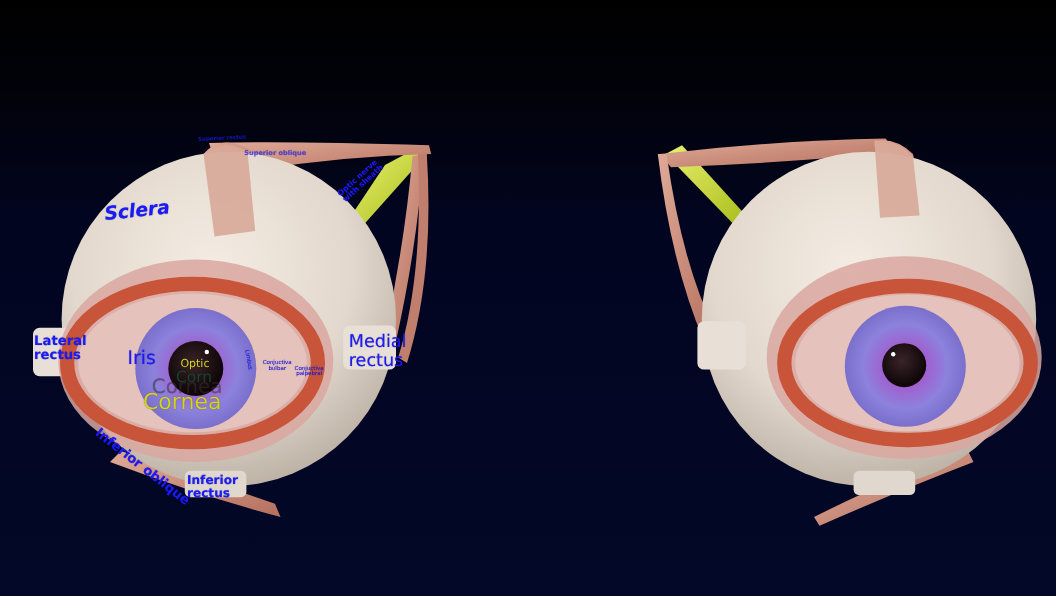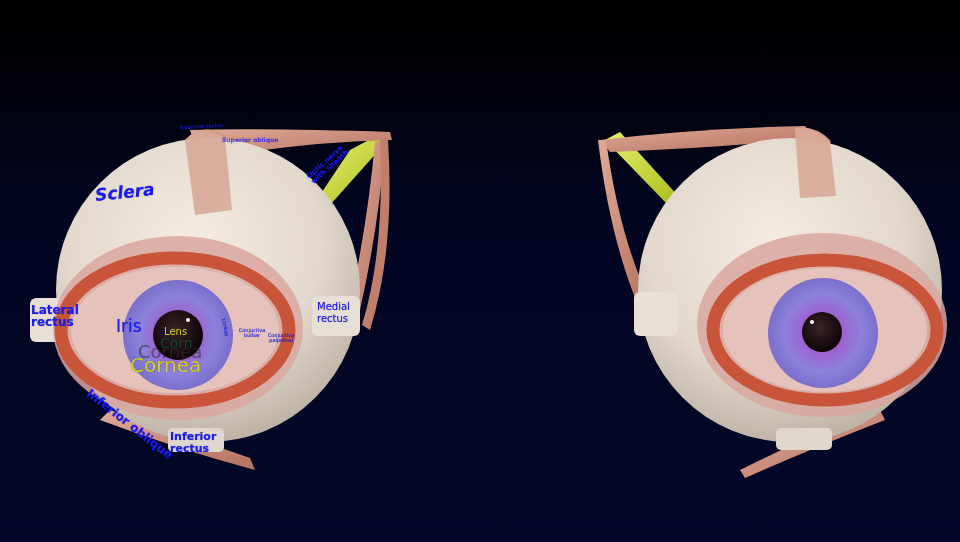--- a/index.html
+++ b/index.html
@@ -84,23 +84,23 @@
     </g>
   </svg>
 
   
   <div class="lbl" style="left:95px;top:184px;font-size:17px;transform:rotate(-6deg);font-style:italic;">Sclera</div>
   <div class="lbl" style="left:306px;top:175px;font-size:7px;transform:rotate(-42deg);transform-origin:left top;white-space:normal;width:60px;">Optic nerve with sheath</div>
   <div class="lbl" style="left:222px;top:137px;font-size:6px;opacity:.7;">Superior oblique</div>
   <div class="lbl" style="left:180px;top:124px;font-size:5px;opacity:.7;transform:rotate(-3deg);">Superior rectus</div>
   <div class="lbl" style="left:31px;top:304px;font-size:12px;white-space:normal;width:40px;text-align:right;">Lateral rectus</div>
   <div class="lbl" style="left:116px;top:318px;font-size:17px;font-weight:normal;">Iris</div>
-  <div class="lbl yel" style="left:164px;top:327px;font-size:10px;">Lens</div>
+  <div class="lbl yel" style="left:164px;top:327px;font-size:10px;">Optic</div>
   <div class="lbl dim" style="left:160px;top:336px;font-size:14px;color:#14532d;opacity:.8;">Corn</div>
   <div class="lbl dim" style="left:138px;top:343px;font-size:18px;">Cornea</div>
   <div class="lbl yel" style="left:130px;top:355px;font-size:20px;">Cornea</div>
   <div class="lbl" style="left:226px;top:318px;font-size:5px;font-weight:normal;transform:rotate(80deg);transform-origin:left top;">Limbus</div>
   <div class="lbl" style="left:236px;top:328px;font-size:5px;font-weight:normal;white-space:normal;width:32px;text-align:center;">Conjuctiva bulbar</div>
   <div class="lbl" style="left:262px;top:333px;font-size:5px;font-weight:normal;white-space:normal;width:38px;text-align:center;">Conjuctiva palpebral</div>
-  <div class="lbl" style="left:317px;top:301px;font-size:10px;font-weight:normal;white-space:normal;width:50px;line-height:1.15;">Medial rectus</div>
+  <div class="lbl" style="left:317px;top:301px;font-size:16px;font-weight:normal;white-space:normal;width:50px;line-height:1.15;">Medial rectus</div>
   <div class="lbl" style="left:92px;top:387px;font-size:12px;transform:rotate(38deg);transform-origin:left top;">Inferior oblique</div>
   <div class="lbl" style="left:170px;top:431px;font-size:11px;white-space:normal;width:58px;line-height:1.1;">Inferior rectus</div>
 </div>
 
 </body></html>

